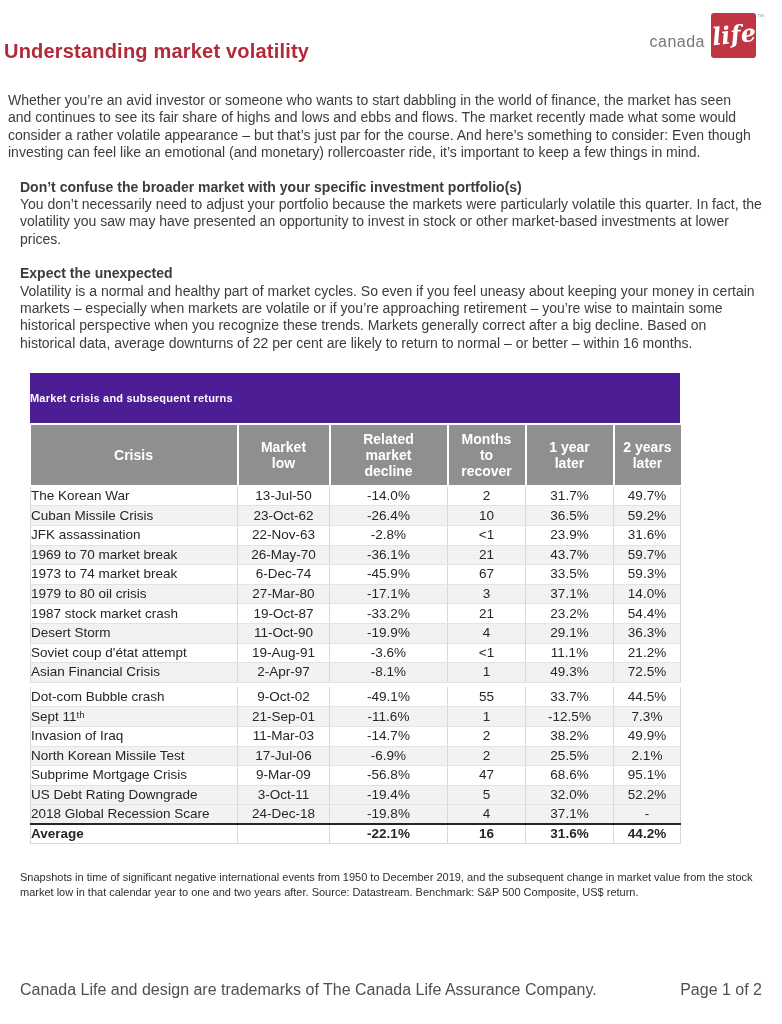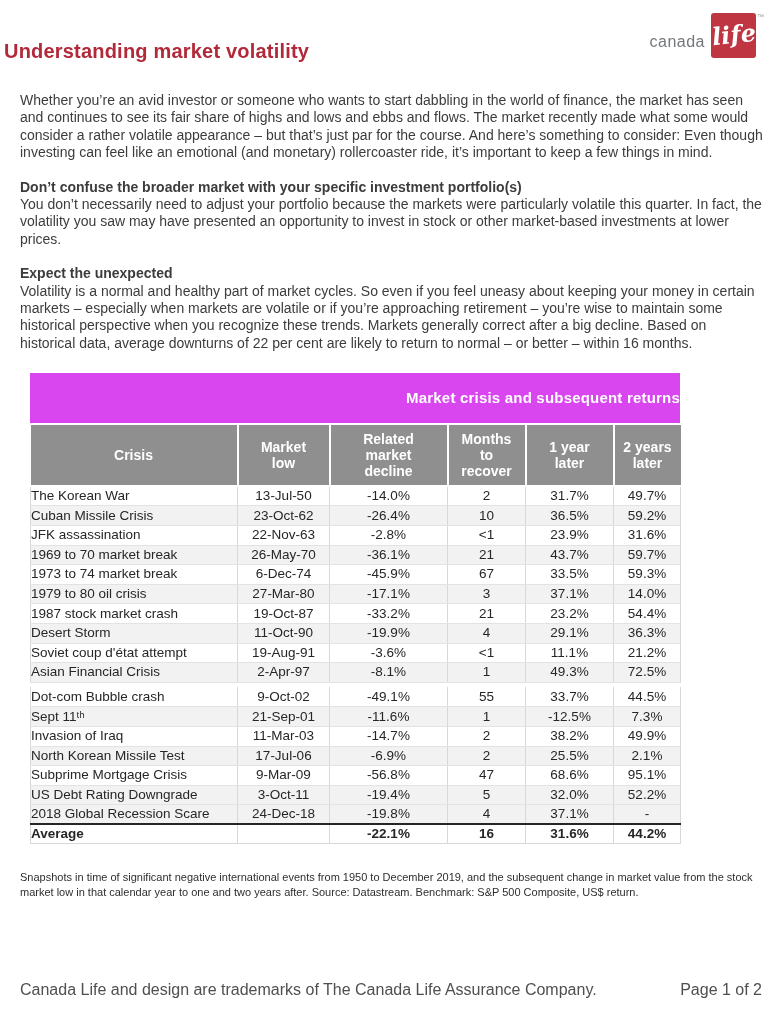--- a/index.html
+++ b/index.html
@@ -28,28 +28,28 @@
     width:45px; height:45px; background:#bf3642; border-radius:3px;
     display:flex; align-items:center; justify-content:center;
   }
   .logo-life {
     font-family:"DejaVu Serif","Liberation Serif",serif;
     font-style:italic; font-weight:bold; font-size:24px; color:#ffffff;
     transform:rotate(-6deg); margin-top:-2px;
   }
   .logo-tm { font-size:7px; color:#9a9a9a; align-self:flex-start; margin-left:1px; }
   
-  .body-copy { margin:14px 20px 0 20px; width:745px; font-size:14px; line-height:17.4px; }
+  .body-copy { margin:14px 20px 0 8px; width:745px; font-size:14px; line-height:17.4px; }
   .subhead { margin:17px 20px 0 20px; width:745px; font-size:14px; line-height:17.4px; font-weight:bold; color:#3c3c3c; }
   .subbody { margin:0 20px 0 20px; width:745px; font-size:14px; line-height:17.4px; }
   
   .crisis-table-wrap { margin:21px 0 0 30px; width:650px; }
   .table-title {
-    background:#d946ef; color:#ffffff; font-weight:bold; font-size:15px;
-    text-align:right; height:50px; line-height:50px; margin-bottom:2px;
+    background:#4c1d95; color:#ffffff; font-weight:bold; font-size:11px;
+    text-align:left; height:50px; line-height:50px; margin-bottom:2px;
     letter-spacing:0.2px;
   }
   table { border-collapse:collapse; table-layout:fixed; width:650px; font-size:13.5px; color:#262626; }
   thead th {
     background:#8f8f8f; color:#ffffff; font-weight:bold; font-size:14px;
     line-height:16px; text-align:center; vertical-align:middle;
     padding:6px 2px; white-space:pre-line;
     border-right:2px solid #ffffff; border-bottom:2px solid #ffffff;
     height:53px;
   }

